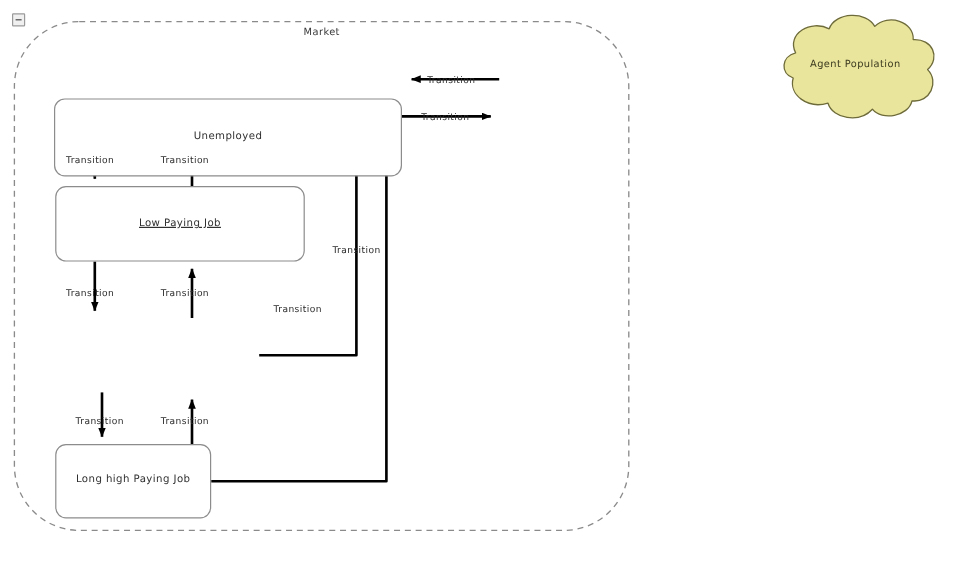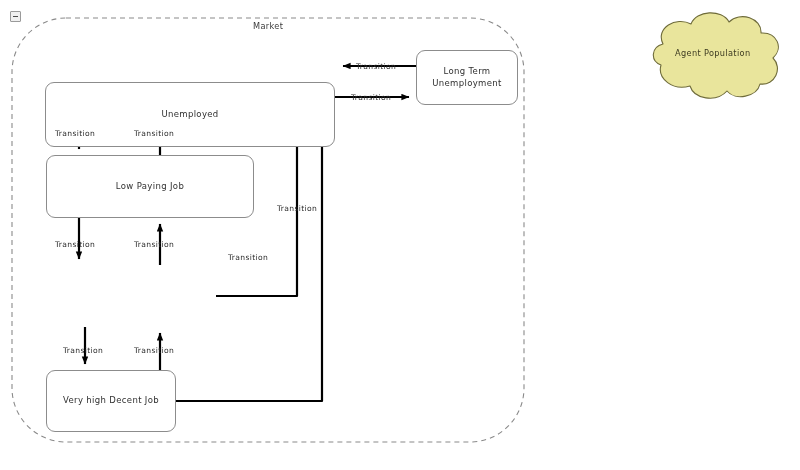--- a/index.html
+++ b/index.html
@@ -141,33 +141,29 @@
   <div class="collapse-btn"></div>
 
   <div class="lbl lbl-container" style="left:253px; top:21px;">Market</div>
 
   <div class="cloud-label" style="left:675px; top:48px;">Agent Population</div>
 
   <div class="node" style="left:45px; top:45px; width:290px; height:65px;margin-top:37px;">
     <span class="node-label">Unemployed</span>
   </div>
 
-  <div class="node" style="left:46px; top:155px; width:208px; height:63px;">
+  <div class="node" style="left:46px; top:155px; width:208px; height:63px;text-decoration:underline;">
     <span class="node-label">Low Paying Job</span>
   </div>
 
 
   <div class="node" style="left:46px; top:370px; width:130px; height:62px;">
-    <span class="node-label">Very high Decent Job</span>
+    <span class="node-label">Long high Paying Job</span>
   </div>
 
-  <div class="node" style="left:416px; top:50px; width:102px; height:55px; white-space:pre-line;">
-    <span class="node-label">Long Term
-Unemployment</span>
-  </div>
 
   <div class="lbl" style="left:55px; top:129px;">Transition</div>
 
   <div class="lbl" style="left:134px; top:129px;">Transition</div>
 
   <div class="lbl" style="left:55px; top:240px;">Transition</div>
 
   <div class="lbl" style="left:134px; top:240px;">Transition</div>
 
   <div class="lbl" style="left:63px; top:346px;">Transition</div>

